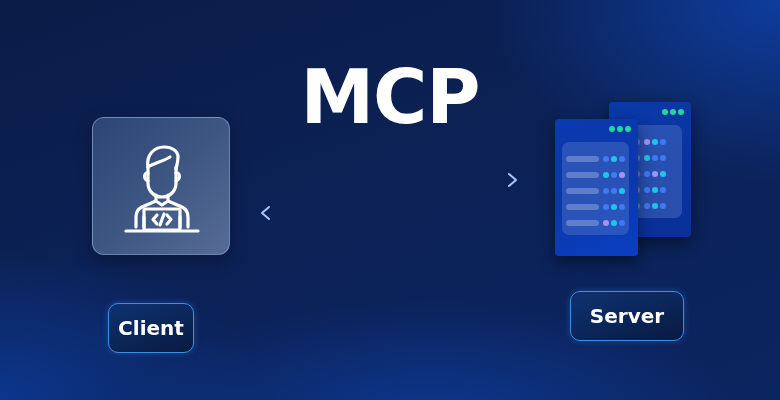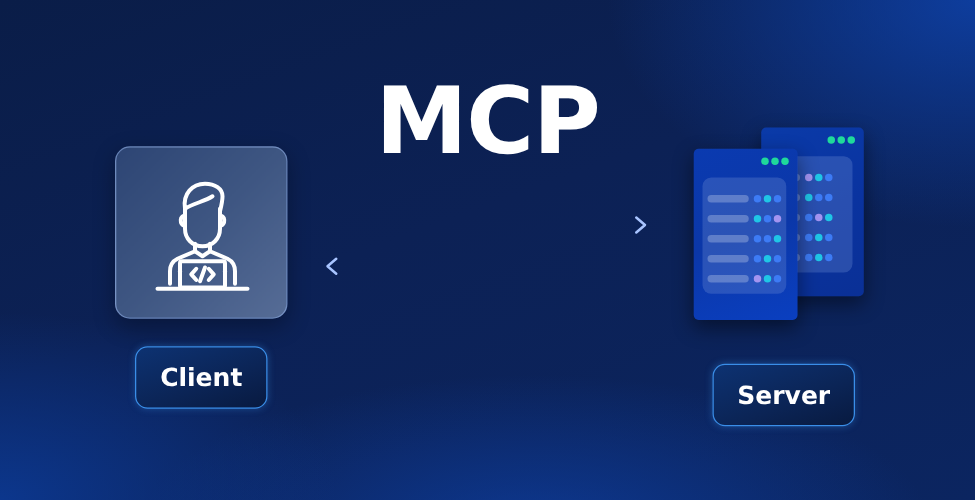--- a/index.html
+++ b/index.html
@@ -27,21 +27,21 @@
   .client-card svg { position: absolute; left: 19px; top: 19px; }
   .arrow { position: absolute; }
   .label-btn {
     position: absolute; height: 50px; box-sizing: border-box;
     border: 1.5px solid #3a8ee8; border-radius: 10px;
     background: linear-gradient(160deg, #0d3272 0%, #0b2455 60%, #081a40 100%);
     color: #ffffff; font-weight: bold; font-size: 20px;
     display: flex; align-items: center; justify-content: center;
     box-shadow: 0 0 6px rgba(58,142,232,0.35);
   }
-  .client-btn { left: 108px; top: 277px; width: 106px; text-align: center; }
+  .client-btn { left: 108px; top: 303px; width: 86px; text-align: center; }
   .server-btn { left: 570px; top: 291px; width: 114px; }
   .server-panel {
     position: absolute; border-radius: 4px;
     background: linear-gradient(160deg, #0a3aa8 0%, #0a33a0 50%, #0a3096 100%);
     box-shadow: 0 6px 16px rgba(0,0,0,0.45);
   }
   .server-back { left: 609px; top: 102px; width: 82px; height: 135px; }
   .server-front { left: 555px; top: 119px; width: 83px; height: 137px;
     background: linear-gradient(160deg, #0a3ab0 0%, #0b37a8 50%, #0a3fc0 100%); }
   .dots-top { position: absolute; top: 7px; right: 7px; display: flex; gap: 2px; }

